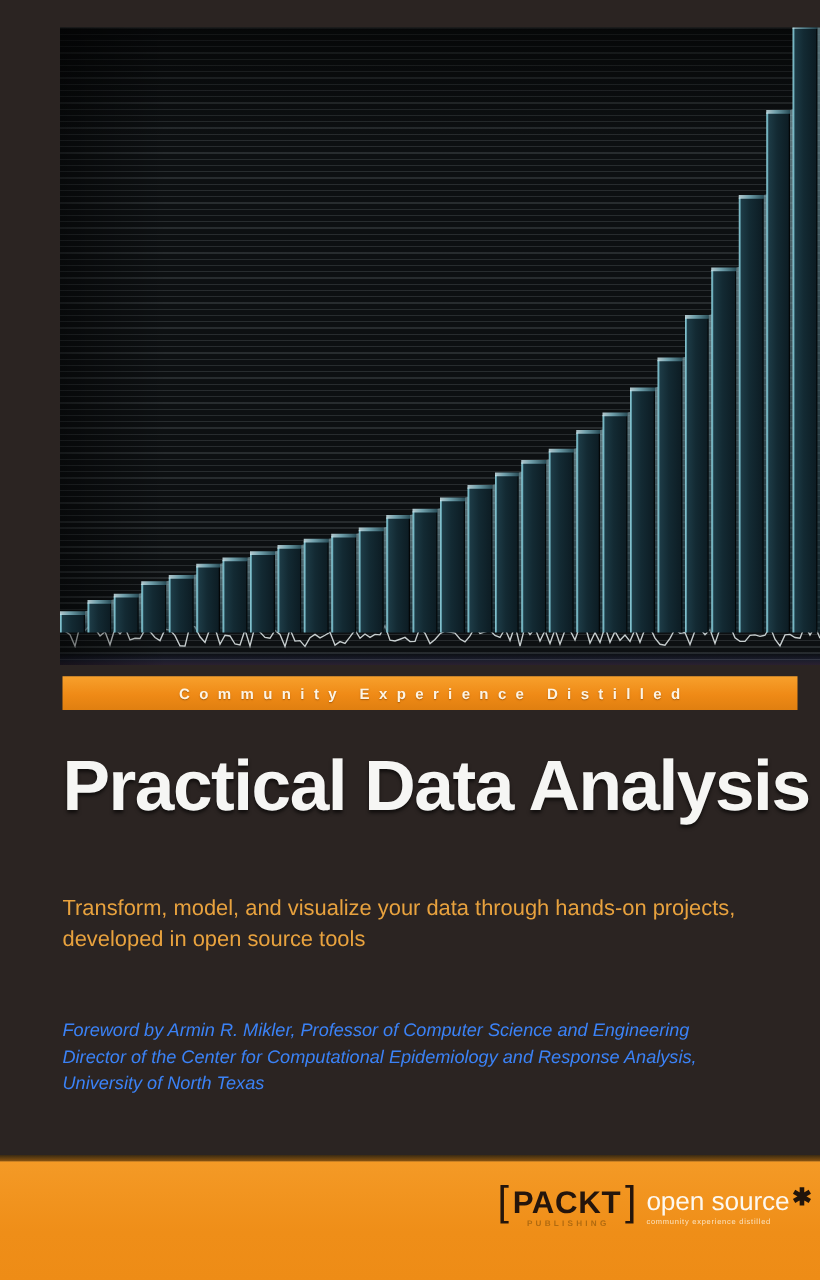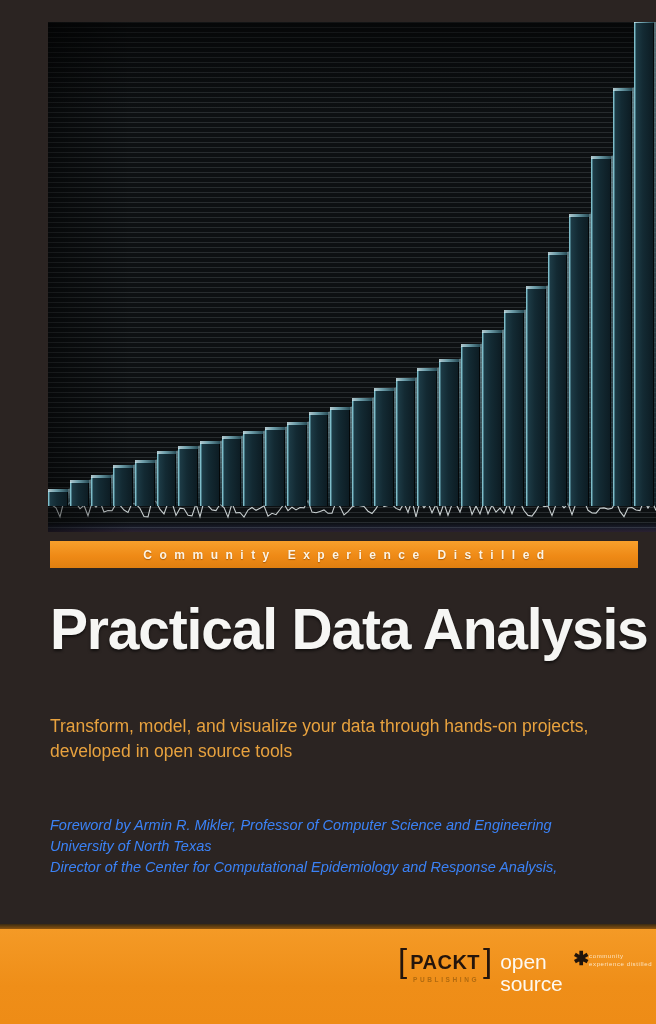--- a/index.html
+++ b/index.html
@@ -197,21 +197,21 @@
     align-items: flex-start;
   }
   #packt-mark {
     position: relative;
     display: flex;
     flex-direction: column;
     align-items: center;
     padding: 0 2px;
   }
   #packt-word {
-    font-size: 20px;
+    font-size: 25px;
     font-weight: bold;
     letter-spacing: .5px;
     color: #24150c;
     line-height: 25px;
   }
   #packt-publishing {
     font-size: 6.5px;
     font-weight: bold;
     letter-spacing: 2.6px;
     color: #b06a10;
@@ -225,21 +225,21 @@
     color: #24150c;
     line-height: 25px;
     margin-top: -2px;
   }
   .bracket.left { margin-right: 1px; }
   .bracket.right { margin-left: 1px; }
   #packt-os {
     margin-left: 8px;
     margin-top: 1px;
     display: flex;
-    flex-direction: row;
+    flex-direction: column;
   }
   #packt-os-row {
     display: flex;
     align-items: flex-start;
   }
   #opensource {
     font-size: 21px;
     color: #fdf8f0;
     line-height: 22px;
     letter-spacing: -.1px;
@@ -308,22 +308,22 @@
   <div id="banner">
     <span id="banner-text">Community Experience Distilled</span>
   </div>
 
   <div id="title">Practical Data Analysis</div>
 
   <div id="subtitle">Transform, model, and visualize your data through hands-on projects, developed in open source tools</div>
 
   <div id="foreword">
     <div>Foreword by Armin R. Mikler, Professor of Computer Science and Engineering</div>
+    <div>Director of the Center for Computational Epidemiology and Response Analysis,</div>
     <div>University of North Texas</div>
-    <div>Director of the Center for Computational Epidemiology and Response Analysis,</div>
   </div>
 
   <div id="footer-rule"></div>
   <div id="footer"></div>
 
 
   <div id="packt-logo">
     <span class="bracket left">[</span>
     <span id="packt-mark">
       <span id="packt-word">PACKT</span>

